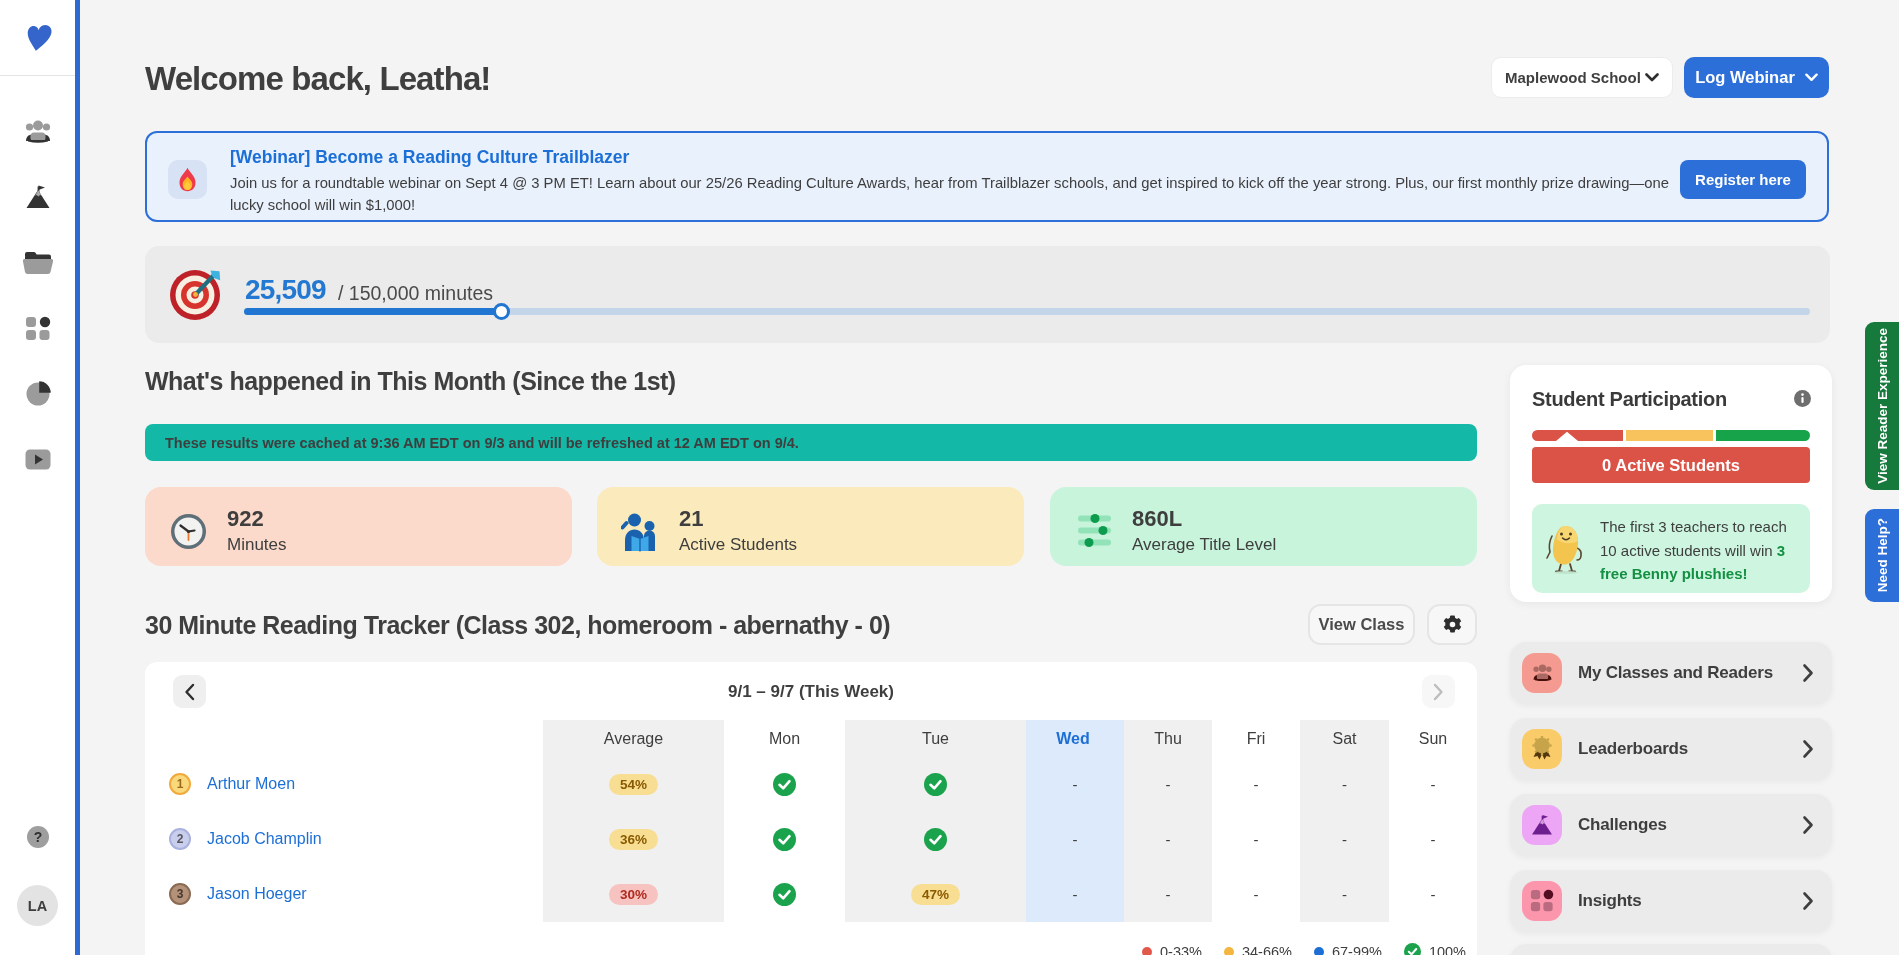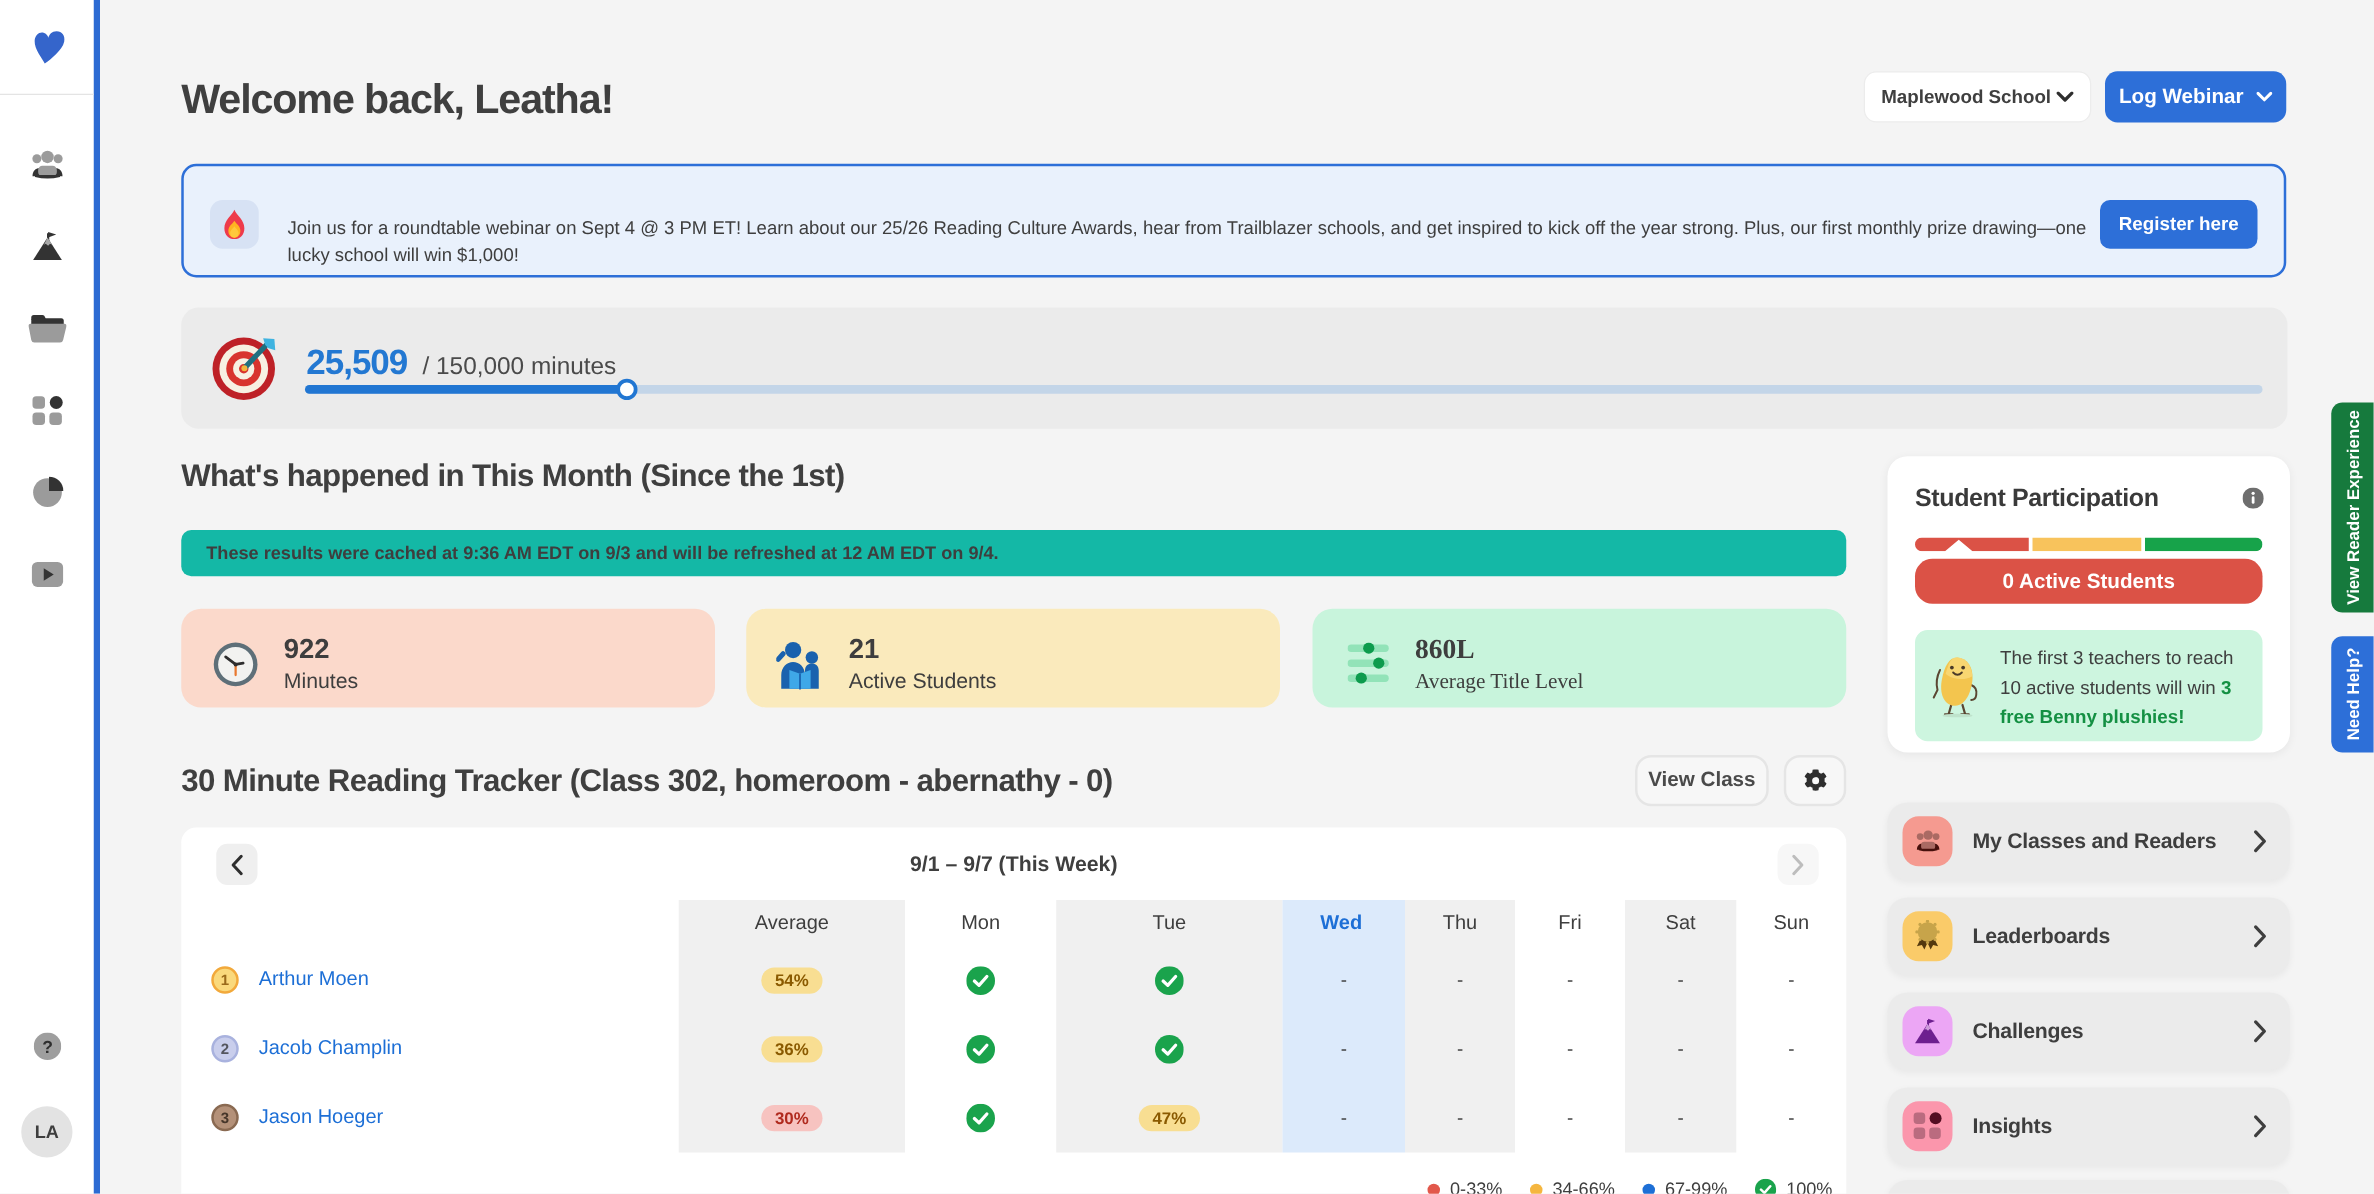--- a/index.html
+++ b/index.html
@@ -49,21 +49,21 @@
 .cell { position:absolute; display:flex; align-items:center; justify-content:center; }
 .pill { border-radius:11px; font-size:13.5px; font-weight:bold; padding:3px 11px; }
 .dash { font-size:15px; color:#3E3E3E; }
 #legend { position:absolute; top:281px; right:11px; display:flex; align-items:center; gap:22px; font-size:14.5px; color:#3E3E3E; }
 #legend .li { display:flex; align-items:center; gap:8px; }
 .dot { width:10px; height:10px; border-radius:50%; }
 
 #scard { position:absolute; left:1510px; top:365px; width:322px; height:237px; background:#fff; border-radius:16px; box-shadow:0 2px 8px rgba(0,0,0,0.06); }
 #scard .title { position:absolute; left:22px; top:23px; font-size:20px; font-weight:bold; color:#3A3A3A; letter-spacing:-0.3px; }
 #segbar { position:absolute; left:22px; top:65px; width:278px; height:11px; }
-#redbtn { position:absolute; left:22px; top:82px; width:278px; height:36px; background:#DB5246; border-radius:14px; color:#fff; font-size:16.5px; font-weight:bold; display:flex; align-items:center; justify-content:center; }
+#redbtn { position:absolute; left:22px; top:82px; width:278px; height:36px; background:#DB5246; border-radius:4px; color:#fff; font-size:16.5px; font-weight:bold; display:flex; align-items:center; justify-content:center; }
 #greenbox { position:absolute; left:22px; top:139px; width:278px; height:89px; background:#CDF5DF; border-radius:10px; }
 #greenbox .txt { position:absolute; left:68px; top:11px; font-size:15px; line-height:23.5px; color:#3E3E3E; }
 .navcard { position:absolute; left:1510px; width:322px; height:62px; background:#EBEBEB; border-radius:16px; box-shadow:0 2px 6px rgba(0,0,0,0.05); }
 .navcard .nicon { position:absolute; left:12px; top:11px; width:40px; height:40px; border-radius:13px; display:flex; align-items:center; justify-content:center; }
 .navcard .nlbl { position:absolute; left:68px; top:0; height:62px; display:flex; align-items:center; font-size:17px; font-weight:bold; color:#3E3E3E; letter-spacing:-0.2px; }
 .navcard .chev { position:absolute; right:18px; top:21px; }
 
 #tab1 { position:absolute; left:1865px; top:322px; width:34px; height:168px; background:#167A3D; border-radius:9px 0 0 9px; display:flex; align-items:center; justify-content:center; }
 #tab2 { position:absolute; left:1865px; top:509px; width:34px; height:93px; background:#2D6FD8; border-radius:9px 0 0 9px; display:flex; align-items:center; justify-content:center; }
 .vtext { writing-mode:vertical-rl; transform:rotate(180deg); color:#fff; font-size:13.5px; font-weight:bold; white-space:nowrap; }
@@ -150,20 +150,21 @@
 </div>
 
 <div id="banner">
   <div class="fbox">
     <svg width="21" height="25" viewBox="0 0 21 25">
       <path d="M10.5 0.8 C12.5 5.5 18.5 9 18.5 15.5 C18.5 21 15 24.2 10.5 24.2 C6 24.2 2.5 21 2.5 15.5 C2.5 9 8.5 5.5 10.5 0.8 Z" fill="#EE3B4B"></path>
       <path d="M10.5 9.5 C12.3 12.3 15.3 13.8 15.3 17.6 C15.3 21.1 13.2 23.1 10.5 23.1 C7.8 23.1 5.7 21.1 5.7 17.6 C5.7 13.8 8.7 12.3 10.5 9.5 Z" fill="#FFB321"></path>
       <path d="M10.5 14 C11.8 16 13.9 17.2 13.9 19.6 C13.9 21.8 12.4 23.1 10.5 23.1 C8.6 23.1 7.1 21.8 7.1 19.6 C7.1 17.2 9.2 16 10.5 14 Z" fill="#FFC93C"></path>
     </svg>
   </div>
+  <div class="btitle">[Webinar] Become a Reading Culture Trailblazer</div>
   <div class="btext"><span style="white-space:nowrap;">Join us for a roundtable webinar on Sept 4 @ 3 PM ET! Learn about our 25/26 Reading Culture Awards, hear from Trailblazer schools, and get inspired to kick off the year strong. Plus, our first monthly prize drawing—one</span><br>lucky school will win $1,000!</div>
   <div id="regbtn">Register here</div>
 </div>
 
 <div id="progress">
   <svg style="position:absolute;left:23px;top:21px;" width="56" height="56" viewBox="0 0 56 56">
     <circle cx="27" cy="28" r="25" fill="#BE2127"></circle>
     <circle cx="27" cy="28" r="19.5" fill="#F7F0E2"></circle>
     <circle cx="27" cy="28" r="14" fill="#D8342E"></circle>
     <circle cx="27" cy="28" r="8.5" fill="#F7F0E2"></circle>
@@ -200,21 +201,21 @@
     <circle cx="13.5" cy="8" r="6.5" fill="#1A62AE"></circle>
     <path d="M5.5 11 L1.5 15.5" stroke="#1A62AE" stroke-width="4" stroke-linecap="round"></path>
     <circle cx="28.5" cy="14" r="5" fill="#1A62AE"></circle>
     <path d="M4 39 L4 28 C4 21.5 8.5 17.5 13.5 17.5 C18.5 17.5 23 21.5 23 28 L23 24.5 C23 20.5 25.5 18.8 28.5 18.8 C31.5 18.8 34 20.5 34 24.5 L34 39 Z" fill="#1A62AE"></path>
     <path d="M10.5 39 L10.5 24 L19 27 L27.5 24 L27.5 39 Z" fill="#3FA8E8"></path>
     <path d="M19 27 L19 39.5" stroke="#1A62AE" stroke-width="1.4"></path>
   </svg>
   <div class="num">21</div>
   <div class="lbl">Active Students</div>
 </div>
-<div class="scard" style="left:1050px; background:#C8F4DC;font-family:Liberation Serif, serif;">
+<div class="scard" style="left:1050px; background:#C8F4DC;">
   <svg class="icon" style="left:28px;top:27px;" width="34" height="33" viewBox="0 0 34 33">
     <rect x="0" y="1.5" width="33" height="6" rx="3" fill="#92E3B8"></rect>
     <rect x="0" y="13.5" width="33" height="6" rx="3" fill="#92E3B8"></rect>
     <rect x="0" y="25.5" width="33" height="6" rx="3" fill="#92E3B8"></rect>
     <circle cx="17" cy="4.5" r="4.5" fill="#0D9B4D"></circle>
     <circle cx="25" cy="16.5" r="4.5" fill="#0D9B4D"></circle>
     <circle cx="11" cy="28.5" r="4.5" fill="#0D9B4D"></circle>
   </svg>
   <div class="num">860L</div>
   <div class="lbl">Average Title Level</div>

